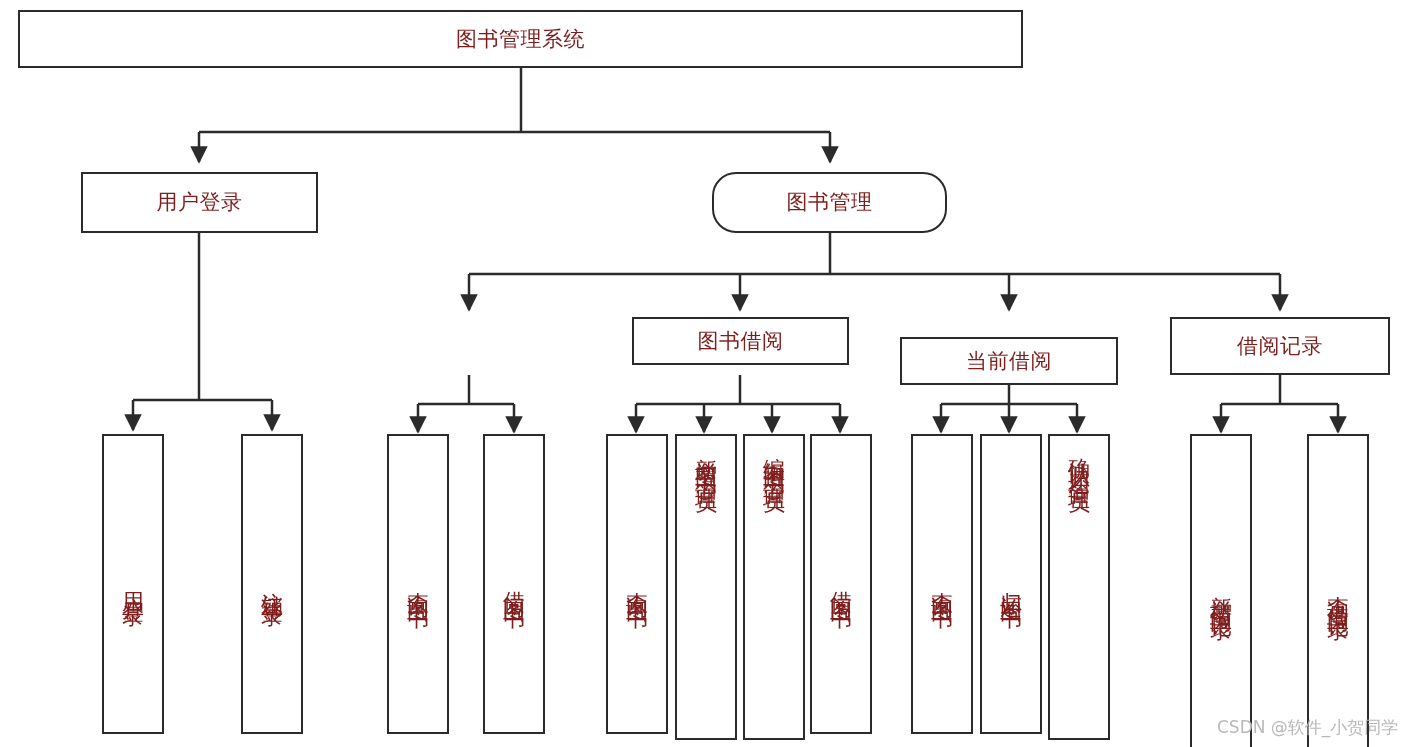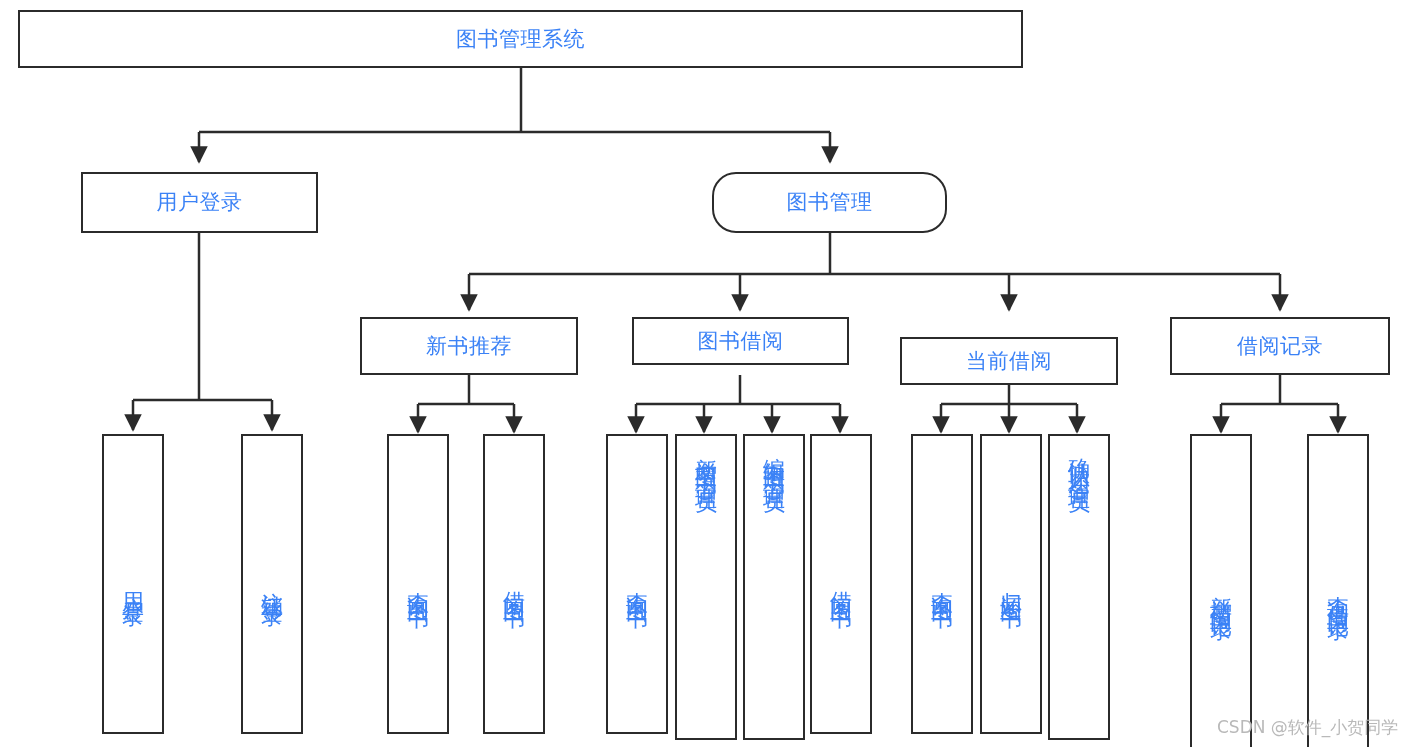--- a/index.html
+++ b/index.html
@@ -27,21 +27,21 @@
     pointer-events: none;
   }
   .node {
     position: absolute;
     box-sizing: border-box;
     border: 2px solid #2b2b2b;
     background: #ffffff;
     display: flex;
     align-items: center;
     justify-content: center;
-    color: #3b82f6;
+    color: #7f1d1d;
     z-index: 2;
   }
   .node .label {
     display: block;
     text-align: center;
     line-height: 1.18;
     letter-spacing: 0.5px;
   }
   
   .node.horiz .label {
@@ -136,23 +136,20 @@
     <span class="label">图书管理系统</span>
   </div>
 
   <div class="node horiz" style="left:81px; top:172px; width:237px; height:61px;">
     <span class="label">用户登录</span>
   </div>
   <div class="node horiz" style="left:712px; top:172px; width:235px; height:61px;border-radius:24px;">
     <span class="label">图书管理</span>
   </div>
 
-  <div class="node horiz" style="left:360px; top:317px; width:218px; height:58px;">
-    <span class="label">新书推荐</span>
-  </div>
   <div class="node horiz" style="left:632px; top:317px; width:217px; height:48px;">
     <span class="label">图书借阅</span>
   </div>
   <div class="node horiz" style="left:900px; top:317px; width:218px; height:48px;margin-top:20px;">
     <span class="label">当前借阅</span>
   </div>
   <div class="node horiz" style="left:1170px; top:317px; width:220px; height:58px;">
     <span class="label">借阅记录</span>
   </div>
 

